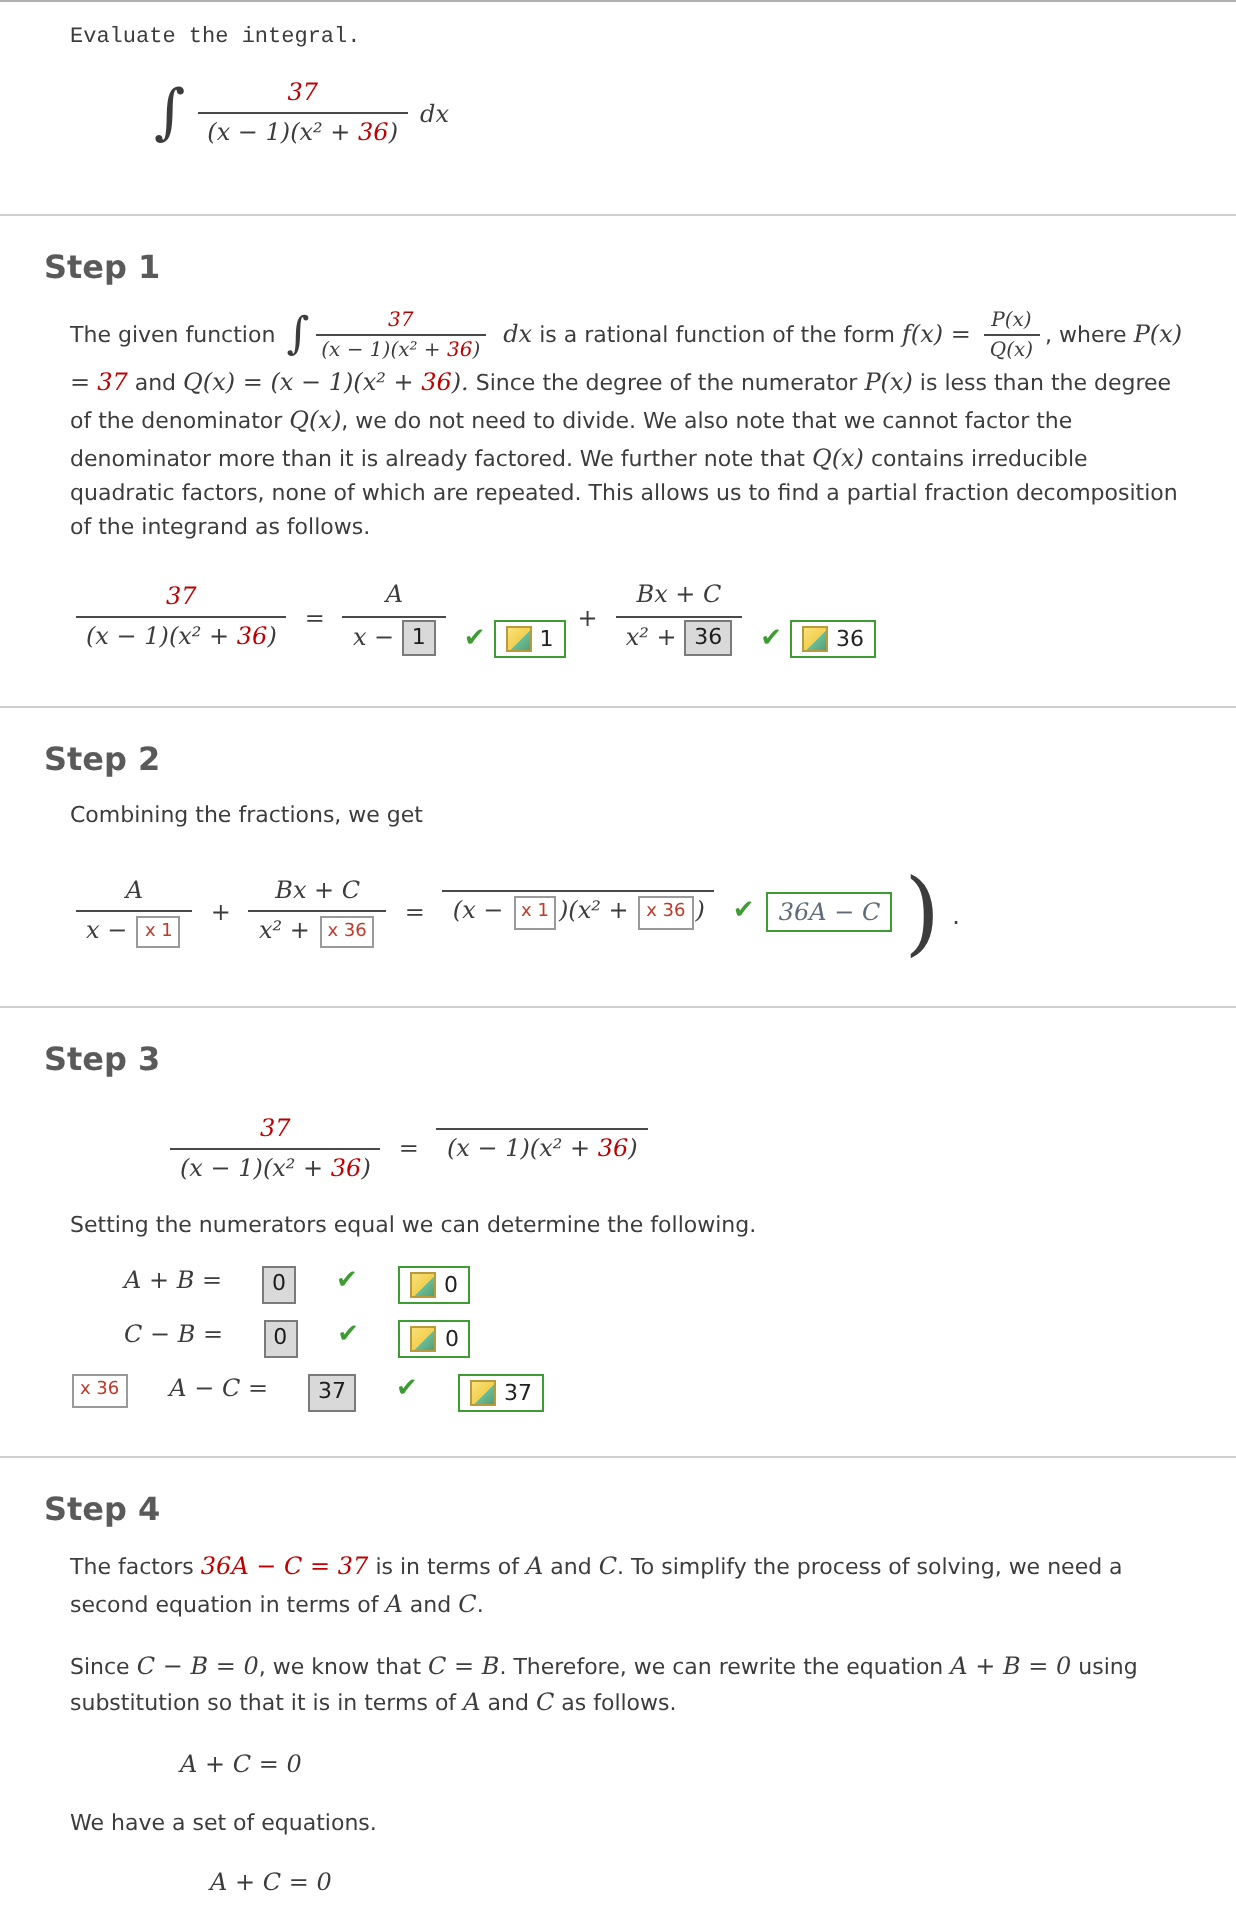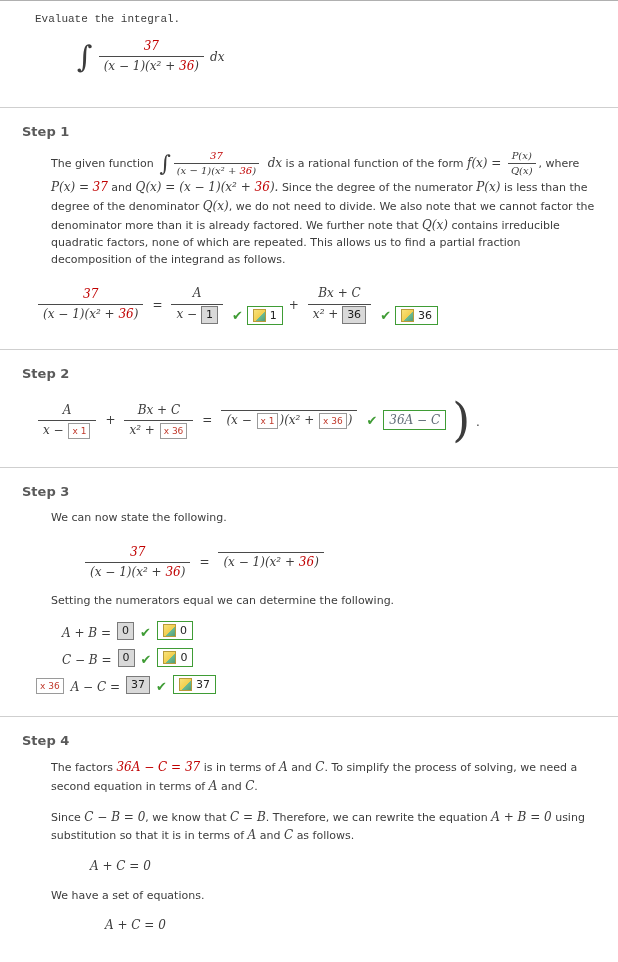--- a/index.html
+++ b/index.html
@@ -7,22 +7,22 @@
   .page {
     width:618px; min-height:962px; margin:0 auto; background:#ffffff;
     font-family:"DejaVu Sans","Liberation Sans",sans-serif;
     font-size:11px; color:#3c3c3c;
     border-top:1px solid #b0b0b0;
   }
   .sec { padding:8px 20px 14px 22px; }
   hr.divider { border:0; border-top:1px solid #cfcfcf; margin:0; }
 
   .prompt { margin:4px 0 2px 13px;font-family:Liberation Mono, monospace; }
-  .step-label { font-weight:bold; color:#5a5a5a; margin:8px 0 6px 0; font-size:13px; }
-  .para { margin:10px 0 12px 29px; line-height:1.55; max-width:566px; }
+  .step-label { font-weight:bold; color:#5a5a5a; margin:8px 0 6px 0; font-size:16px; }
+  .para { margin:10px 0 12px 13px; line-height:1.55; max-width:566px; }
 
   .m { font-family:"DejaVu Serif","Liberation Serif",serif; font-style:italic; font-size:12px; }
   .red { color:#c00000; }
 
   .frac { display:inline-block; vertical-align:middle; text-align:center; margin:0 3px; }
   .frac .num, .frac .den { display:block; padding:1px 5px; white-space:nowrap; line-height:1.45; }
   .frac .den { border-top:1px solid #4a4a4a; }
   .frac.sm .m { font-size:10px; }
   .frac.sm .num, .frac.sm .den { padding:0 3px; line-height:1.3; }
 
@@ -55,21 +55,21 @@
   .grade { display:inline-flex; align-items:center; gap:4px; position:relative; top:11px; }
 
   .bigbox { display:inline-block; vertical-align:middle; min-width:88px; border:1px solid #8a8a8a;
             border-radius:5px; padding:5px 10px; text-align:center; background:#fff; margin:0 2px; }
   .paren-open { font-family:"DejaVu Serif",serif; font-style:normal; font-size:30px;
                 line-height:1; vertical-align:middle; font-weight:300; }
   .paren-close { font-family:"DejaVu Serif",serif; font-style:normal; font-size:46px;
                  line-height:1; font-weight:300; }
   .period { align-self:flex-end; margin-bottom:14px; font-size:12px; }
 
-  .ansline { display:flex; align-items:flex-end; gap:6px; margin:8px 0 8px 40px; }
+  .ansline { display:flex; align-items:flex-start; gap:20px; margin:8px 0 8px 40px; }
   .ansline.shift { margin-left:13px; }
 
   .eqline { margin:14px 0 14px 68px; }
   .eqline.e2 { margin-left:83px; }
 </style>
 </head>
 <body>
 
 <div class="page">
 
@@ -143,20 +143,21 @@
             <span>36</span>
           </span>
       </span>
     </div>
   </section>
 
   <hr class="divider">
 
   <section class="sec">
     <div class="step-label">Step 2</div>
+    <p class="para">Combining the fractions, we get</p>
 
     <div class="eqrow">
       <span class="frac">
         <span class="num"><span class="m">A</span></span>
         <span class="den"><span class="m">x − </span><span class="refbox">x 1</span></span>
       </span>
       <span class="m">+</span>
       <span class="frac">
         <span class="num"><span class="m">Bx + C</span></span>
         <span class="den"><span class="m">x² + </span><span class="refbox">x 36</span></span>
@@ -171,21 +172,20 @@
         </span>
       <span class="paren-close">)</span>
       <span class="period">.</span>
     </div>
   </section>
 
   <hr class="divider">
 
   <section class="sec">
     <div class="step-label">Step 3</div>
-    <p class="para">We can now state the following.</p>
 
     <div class="eqrow" style="margin-left:60px;">
       <span class="frac">
         <span class="num"><span class="m red">37</span></span>
         <span class="den"><span class="m">(x − 1)(x² + </span><span class="m red">36</span><span class="m">)</span></span>
       </span>
       <span class="m">=</span>
       <span class="frac">
         <span class="den"><span class="m">(x − 1)(x² + </span><span class="m red">36</span><span class="m">)</span></span>
       </span>

